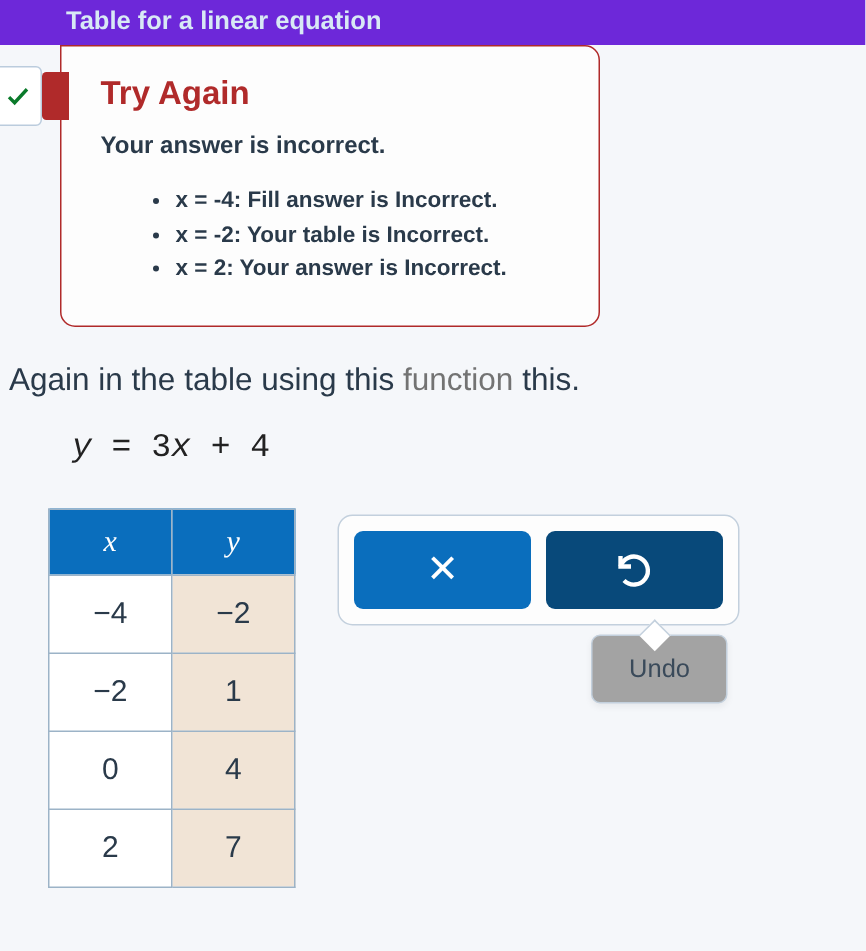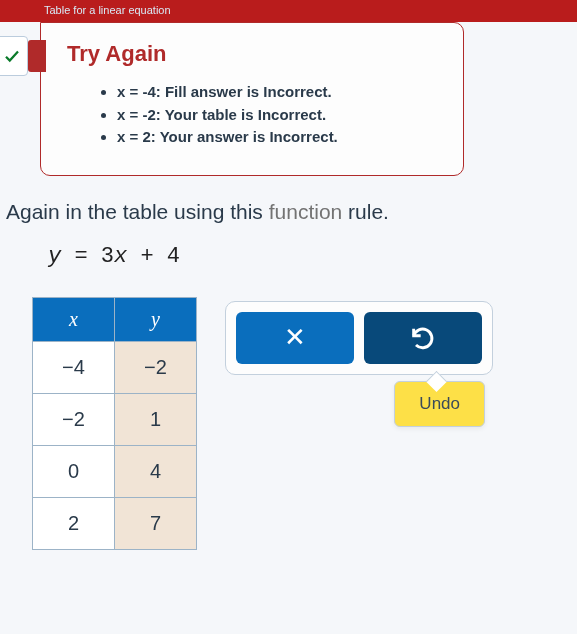--- a/index.html
+++ b/index.html
@@ -5,25 +5,25 @@
   * { box-sizing: border-box; margin: 0; padding: 0; }
   body {
     font-family: Arial, Helvetica, sans-serif;
     background: #f5f7fa;
     width: 577px;
     height: 634px;
     overflow: hidden;
     color: #2a3a4a;
   }
   .top-bar {
-    background: #b91c1c;
+    background: #6d28d9;
     color: #d8e9f5;
     padding: 4px 0 6px 44px;
-    font-size: 11px;
-    font-weight: 400;
+    font-size: 17px;
+    font-weight: 700;
   }
   .feedback-wrap {
     position: relative;
     margin: 0 30px 24px 0;
   }
   .check-chip {
     position: absolute;
     left: -4px;
     top: 14px;
     width: 32px;
@@ -46,21 +46,21 @@
     background: #b02a2a;
     border-radius: 3px 0 0 3px;
     z-index: 1;
   }
   .feedback-box {
     margin-left: 40px;
     border: 1px solid #b02a2a;
     border-radius: 0 10px 10px 10px;
     background: #fdfdfd;
     padding: 18px 26px 26px 26px;
-    width: 424px;
+    width: 360px;
   }
   .try-again {
     color: #b02a2a;
     font-size: 22px;
     font-weight: 700;
     margin-bottom: 14px;
   }
   .incorrect-line {
     font-weight: 700;
     font-size: 16px;
@@ -138,21 +138,21 @@
     cursor: pointer;
     position: relative;
   }
   .ctrl-btn.undo { background: #08497a; }
   .ctrl-btn svg { stroke: #fff; fill: none; stroke-width: 2.5; }
   .x-glyph { font-size: 26px; color: #fff; font-weight: 400; }
   .tooltip {
     position: absolute;
     top: 84px;
     right: 8px;
-    background: #fde047;
+    background: #a3a3a3;
     border: 1px solid #c3d0dd;
     border-radius: 6px;
     padding: 12px 24px;
     font-size: 17px;
     color: #3a4a5a;
     box-shadow: 0 2px 5px rgba(0,0,0,0.06);
   }
   .tooltip::before {
     content: "";
     position: absolute;
@@ -175,30 +175,31 @@
 
 <div class="feedback-wrap">
   <div class="check-chip">
     <svg viewBox="0 0 24 24">
         <polyline points="4 13 9 18 20 6"></polyline>
       </svg>
   </div>
   <div class="red-tab"></div>
   <div class="feedback-box">
     <div class="try-again">Try Again</div>
+    <div class="incorrect-line">Your answer is incorrect.</div>
     <ul class="bullets">
       <li>x = -4: Fill answer is Incorrect.</li>
       <li>x = -2: Your table is Incorrect.</li>
       <li>x = 2: Your answer is Incorrect.</li>
     </ul>
   </div>
 </div>
 
 <div class="instruction">
-  <span>Again in the table using this </span><span class="func-link">function</span><span> rule.</span>
+  <span>Again in the table using this </span><span class="func-link">function</span><span> this.</span>
 </div>
 
 <div class="equation">
   <span>y</span><span class="op"> = </span><span class="op">3</span><span>x</span><span class="op"> + 4</span>
 </div>
 
 <div class="lower-row">
   <table class="data">
     <tbody>
         <tr>

